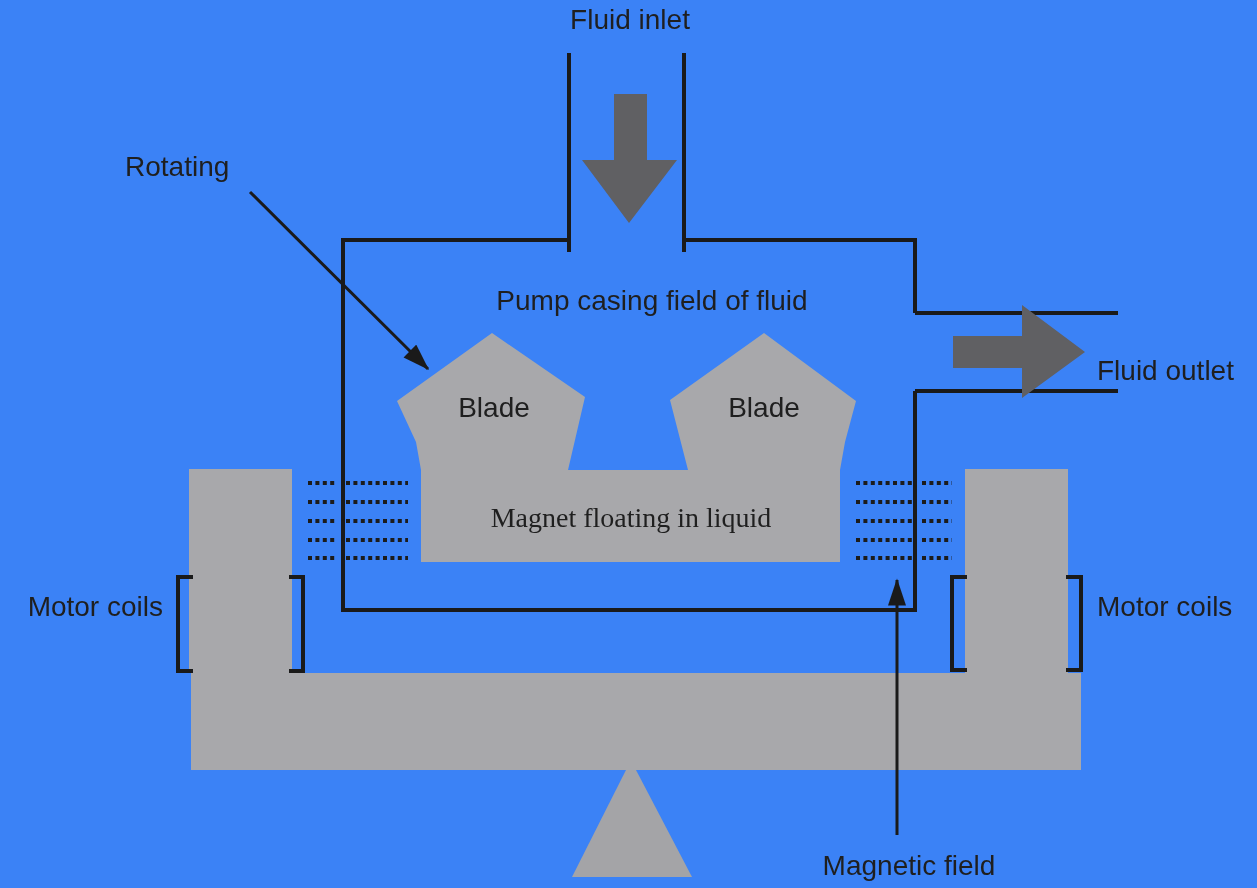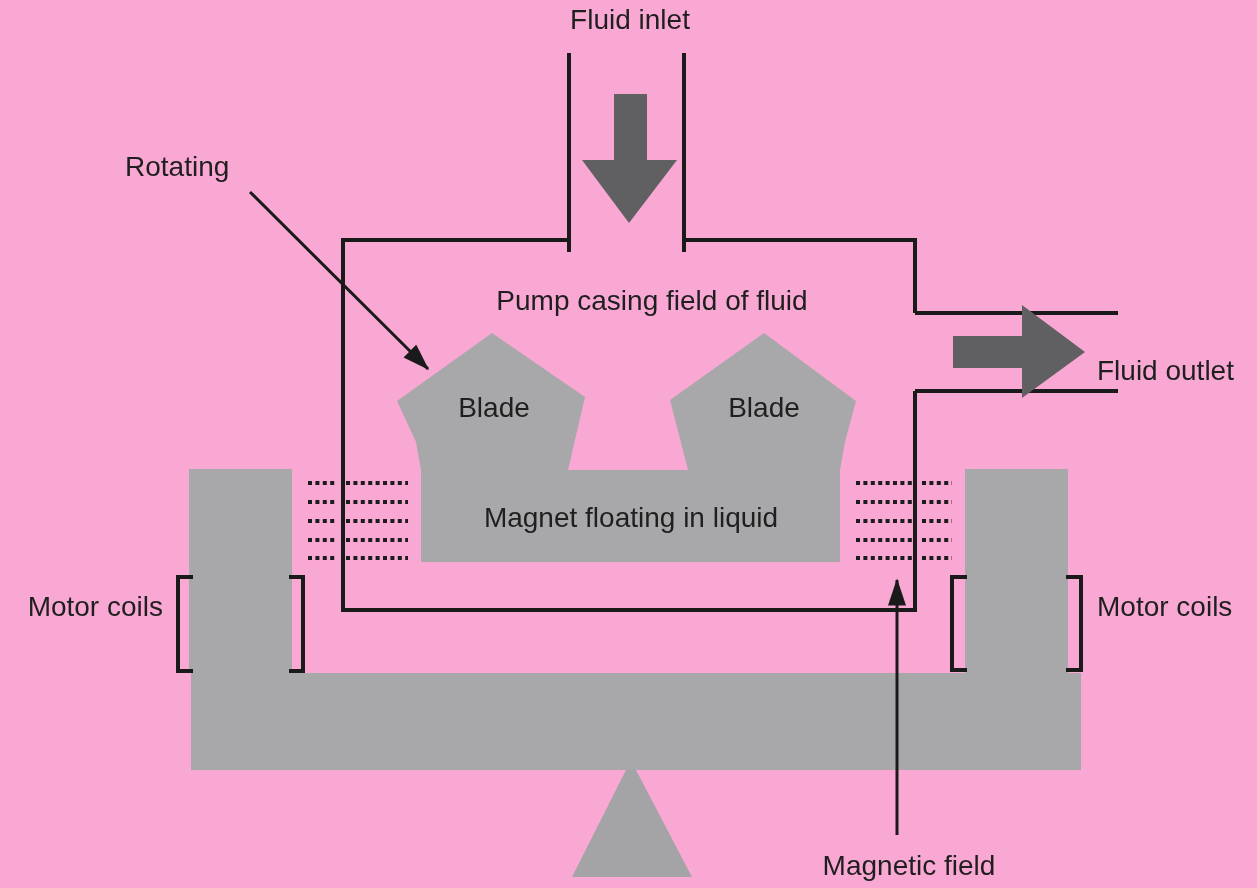--- a/index.html
+++ b/index.html
@@ -1,19 +1,19 @@
 <!DOCTYPE html>
 <html><head>
 <meta charset="utf-8">
 <style>
   html,body{margin:0;padding:0;background:#ffffff;}
   .stage{
     position:relative;
     width:1257px;height:888px;
-    background:#f9a8d4;
+    background:#3b82f6;
     font-family:"Liberation Sans", sans-serif;
     overflow:hidden;
     text-align:center;
   }
   .stage svg{position:absolute;left:0;top:0;}
   .label{
     position:absolute;
     font-size:28px;
     line-height:1.1;
     color:#1f1f1f;
@@ -86,21 +86,21 @@
   <div class="label center" style="left:630px;top:5px;">Fluid inlet</div>
 
   <div class="label" style="left:125px;top:152px;">Rotating</div>
 
   <div class="label center" style="left:652px;top:286px;">Pump casing field of fluid</div>
 
   <div class="label center" style="left:494px;top:393px;">Blade</div>
 
   <div class="label center" style="left:764px;top:393px;">Blade</div>
 
-  <div class="label center" style="left:631px;top:503px;">Magnet floating in liquid</div>
+  <div class="label center" style="left:631px;top:503px;font-family:Liberation Serif, serif;">Magnet floating in liquid</div>
 
   <div class="label right-align" style="left:163px;top:592px;">Motor coils</div>
 
   <div class="label" style="left:1097px;top:592px;">Motor coils</div>
 
 
   <div class="label center" style="left:909px;top:851px;">Magnetic field</div>
 
   <div class="label" style="left:1097px;top:356px;">Fluid outlet</div>
 

